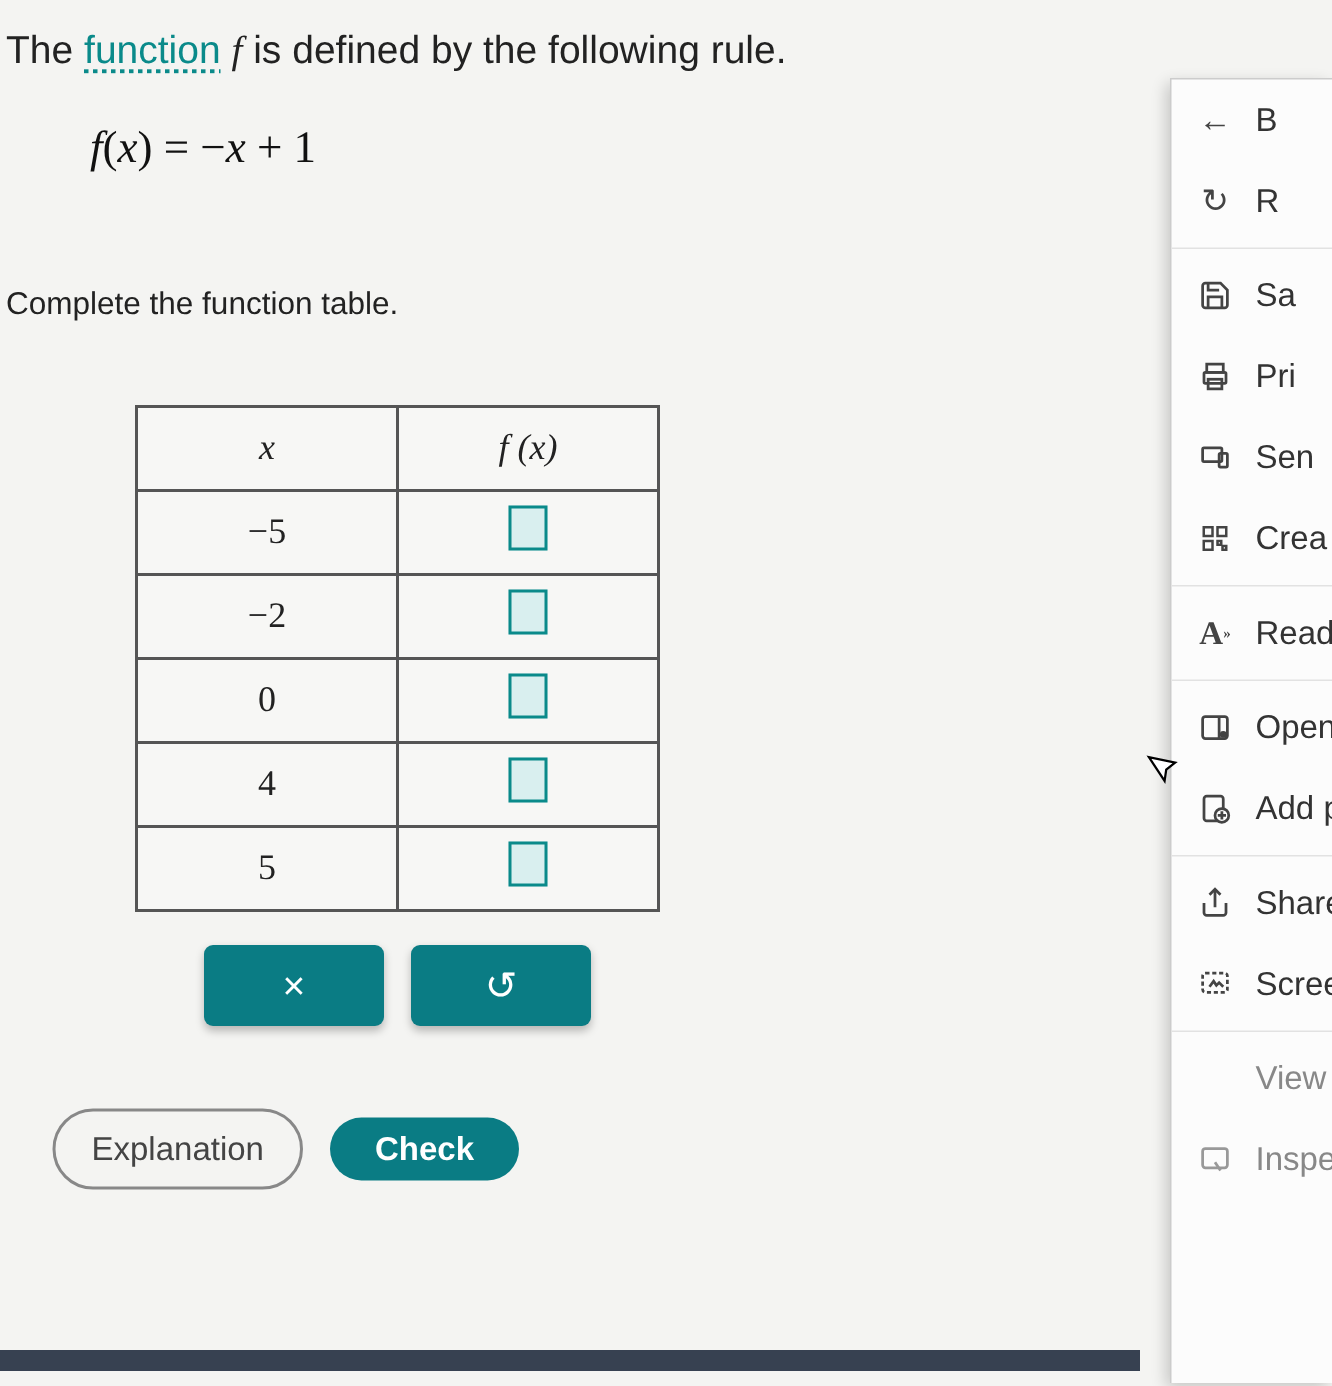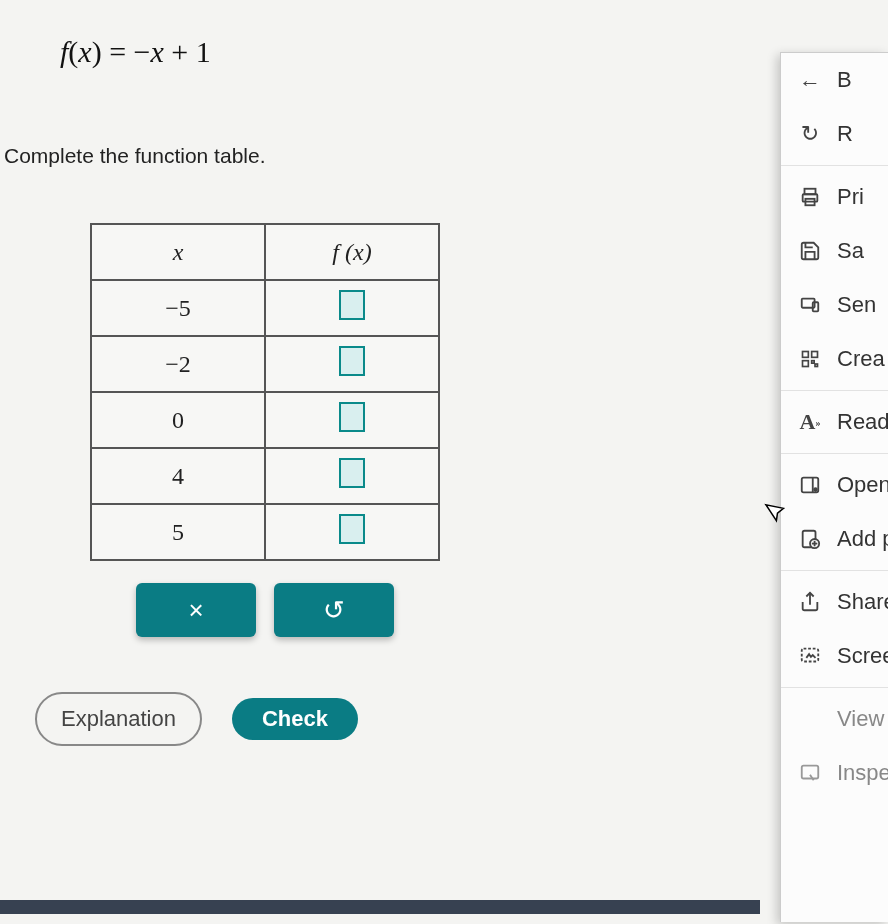--- a/index.html
+++ b/index.html
@@ -86,21 +86,21 @@
     color: #fff;
     font-size: 26px;
     display: flex;
     align-items: center;
     justify-content: center;
     cursor: pointer;
     box-shadow: 0 3px 6px rgba(0,0,0,.25);
   }
   .bottom-row {
     display: flex;
-    gap: 30px;
+    gap: 18px;
     margin-top: 55px;
     margin-left: 35px;
     align-items: center;
   }
   .pill-outline {
     border: 2px solid #888;
     background: #f4f4f2;
     color: #444;
     border-radius: 30px;
     padding: 12px 24px;
@@ -172,20 +172,23 @@
     color: #222;
     transform: rotate(-15deg);
     pointer-events: none;
   }
 </style>
 </head>
 <body>
 
 <div class="main">
 
+  <div class="problem-text">
+    <span>The </span><span class="link">function</span><span> </span><span class="italic">f</span><span> is defined by the following rule.</span>
+  </div>
 
   <div class="equation">
     <span style="font-style:italic">f</span>(<span style="font-style:italic">x</span>) = −<span style="font-style:italic">x</span> + 1
   </div>
 
   <div class="instruction">Complete the function table.</div>
 
   <div class="table-wrap">
     <table class="func">
       <thead>
@@ -241,36 +244,36 @@
       <span>B</span>
     </div>
     <div class="menu-item">
       <span class="icon">↻</span>
       <span>R</span>
     </div>
     <div class="sep"></div>
     <div class="menu-item">
       <span class="icon">
         <svg width="22" height="22" viewBox="0 0 24 24" fill="none" stroke="currentColor" stroke-width="2">
+            <path d="M19 21H5a2 2 0 0 1-2-2V5a2 2 0 0 1 2-2h11l5 5v11a2 2 0 0 1-2 2z"></path>
+            <polyline points="17 21 17 13 7 13 7 21"></polyline>
+            <polyline points="7 3 7 8 15 8"></polyline>
+          </svg>
+      </span>
+      <span>Sa</span>
+    </div>
+    <div class="menu-item">
+      <span class="icon">
+        <svg width="22" height="22" viewBox="0 0 24 24" fill="none" stroke="currentColor" stroke-width="2">
             <rect x="6" y="3" width="12" height="6"></rect>
             <rect x="4" y="9" width="16" height="8" rx="1"></rect>
             <rect x="7" y="14" width="10" height="7"></rect>
           </svg>
       </span>
       <span>Pri</span>
-    </div>
-    <div class="menu-item">
-      <span class="icon">
-        <svg width="22" height="22" viewBox="0 0 24 24" fill="none" stroke="currentColor" stroke-width="2">
-            <path d="M19 21H5a2 2 0 0 1-2-2V5a2 2 0 0 1 2-2h11l5 5v11a2 2 0 0 1-2 2z"></path>
-            <polyline points="17 21 17 13 7 13 7 21"></polyline>
-            <polyline points="7 3 7 8 15 8"></polyline>
-          </svg>
-      </span>
-      <span>Sa</span>
     </div>
     <div class="menu-item">
       <span class="icon">
         <svg width="22" height="22" viewBox="0 0 24 24" fill="none" stroke="currentColor" stroke-width="2">
             <rect x="3" y="5" width="14" height="10" rx="1"></rect>
             <rect x="15" y="9" width="6" height="10" rx="1"></rect>
           </svg>
       </span>
       <span>Sen</span>
     </div>

